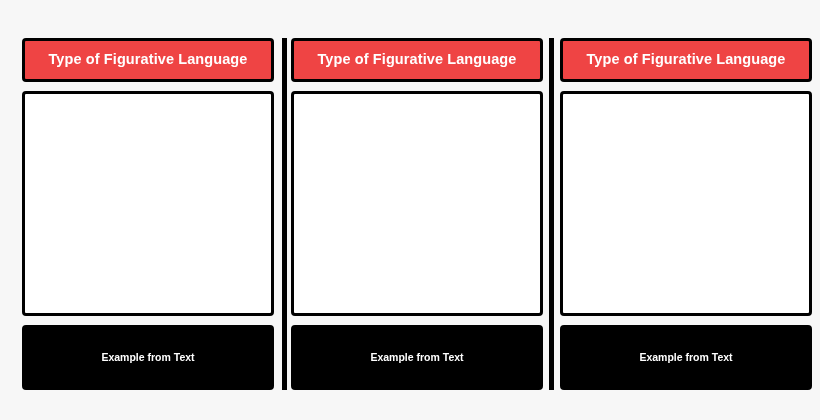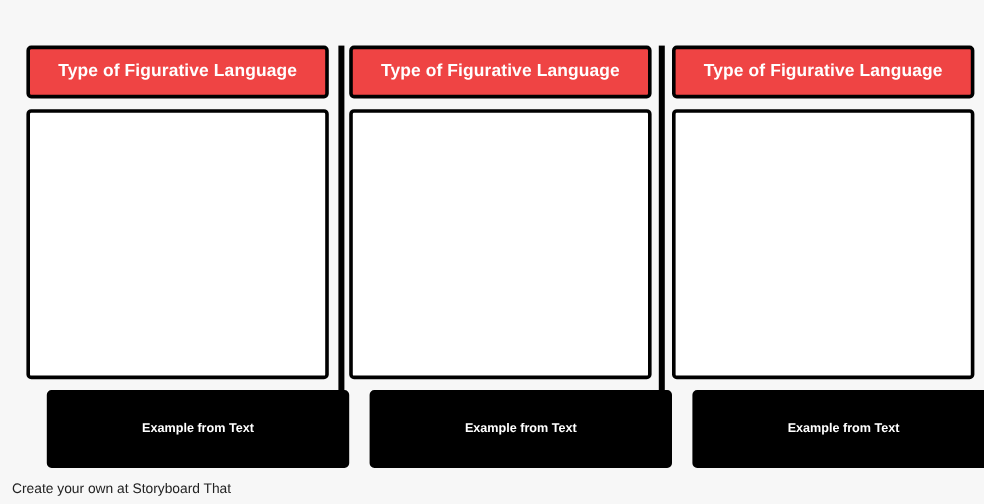--- a/index.html
+++ b/index.html
@@ -75,21 +75,20 @@
     border-radius: 4px;
     color: #ffffff;
     display: flex;
     align-items: center;
     justify-content: center;
     text-align: center;
     font-weight: bold;
     font-size: 10.5px;
     line-height: 1.15;
     padding: 0 8px;
-    margin-left: 17px;
   }
   .divider {
     position: absolute;
     top: 38px;
     width: 5px;
     height: 352px;
     background: #000000;
   }
   .divider-1 { left: 282px; }
   .divider-2 { left: 549px; }
@@ -126,15 +125,14 @@
     </div>
 
     <div class="column">
       <div class="cell-title">Type of Figurative Language</div>
       <div class="cell-canvas"></div>
       <div class="cell-caption">Example from Text</div>
     </div>
 
   </div>
 
-  <div class="footer">Create your own at Storyboard That</div>
 
 </div>
 
 </body></html>

